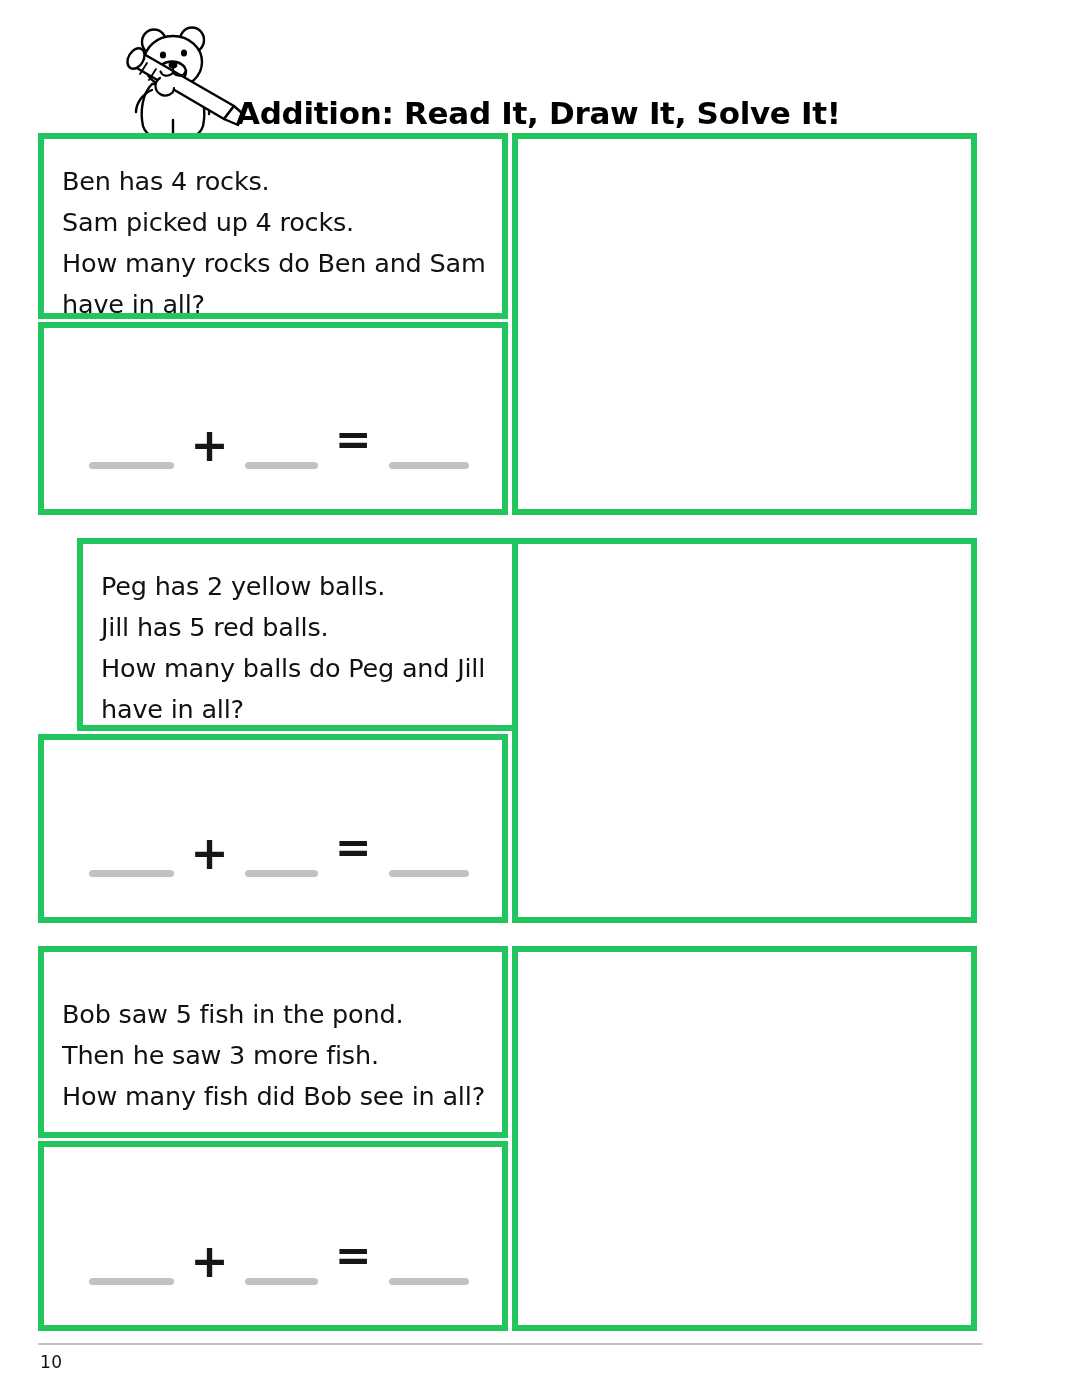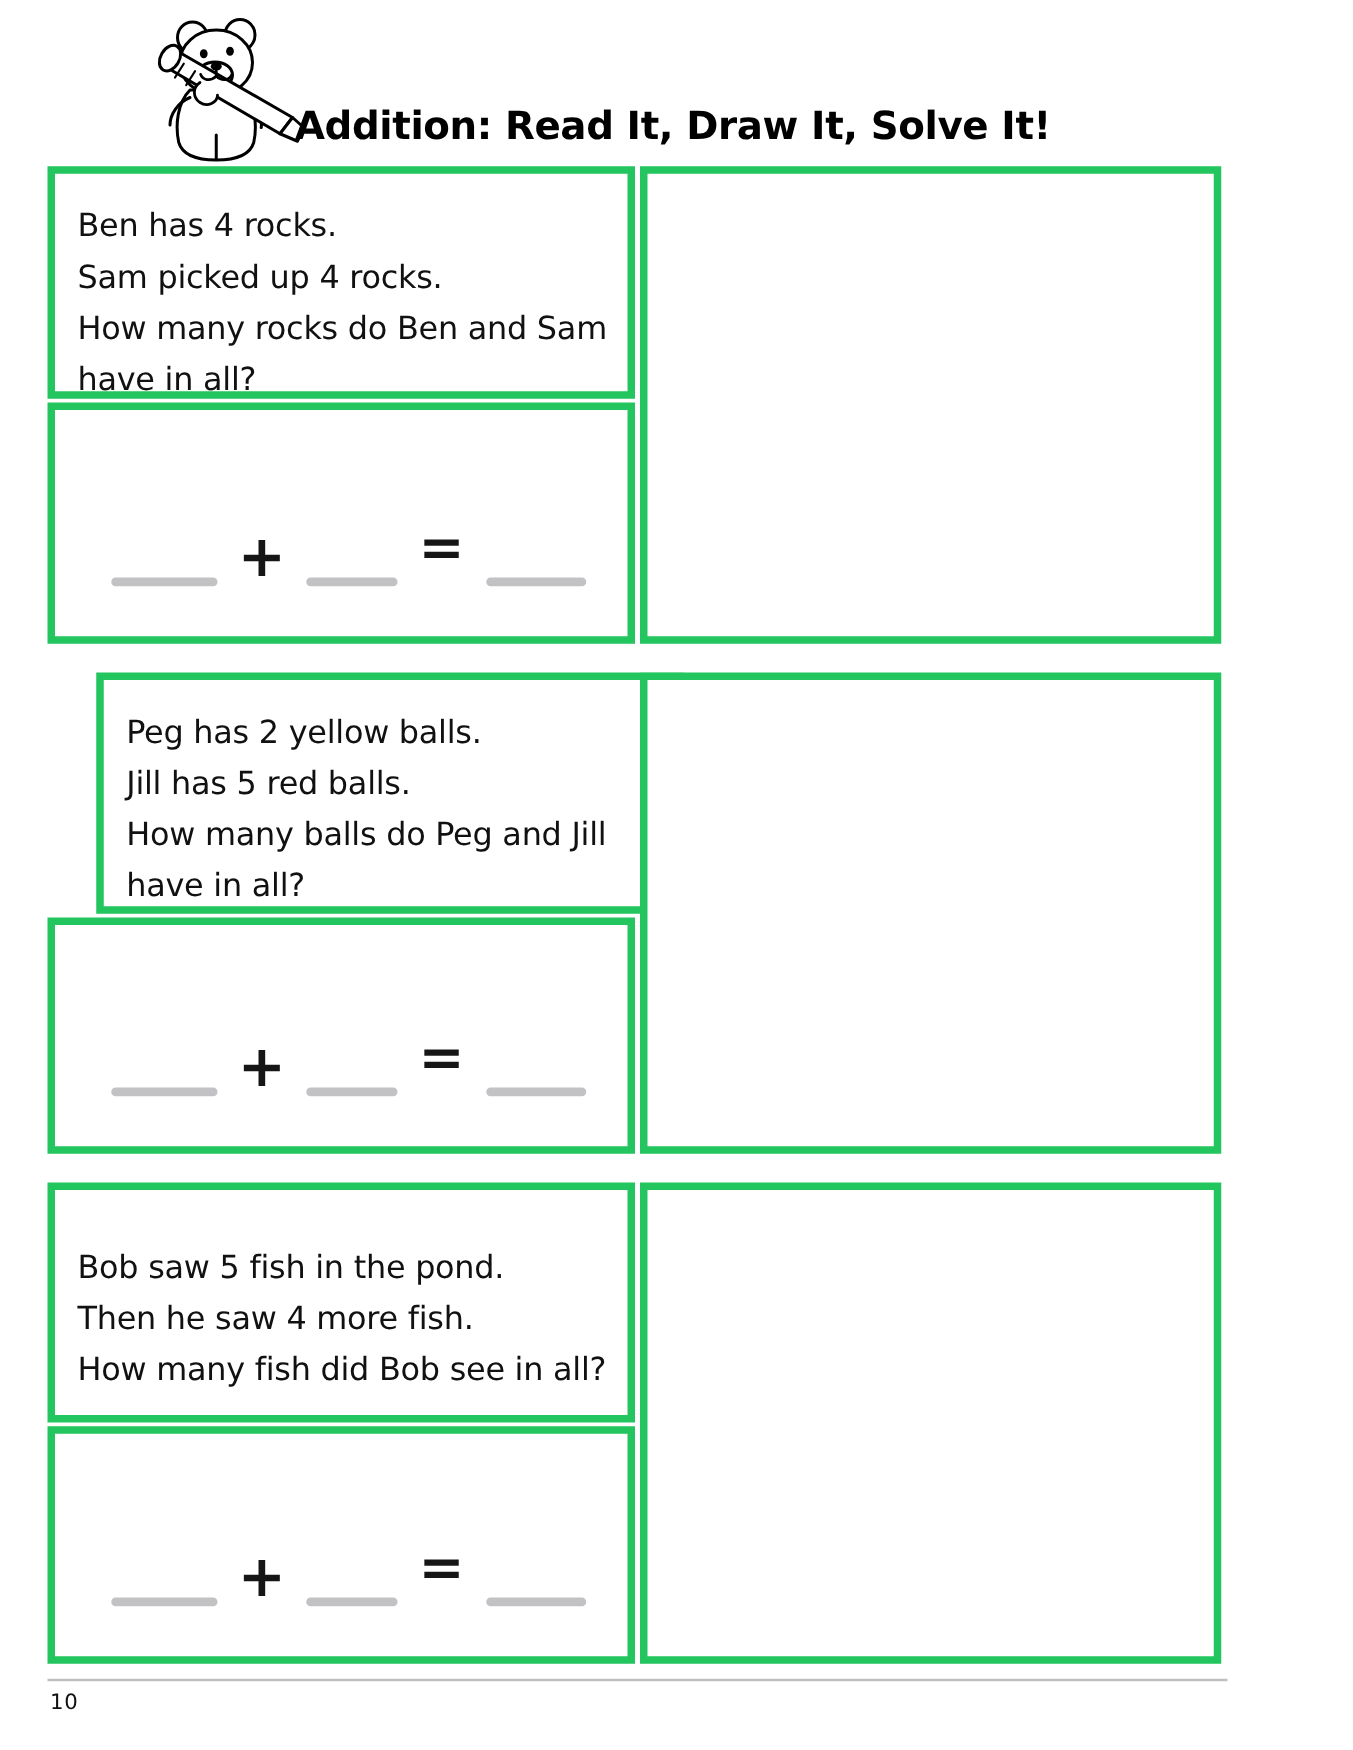--- a/index.html
+++ b/index.html
@@ -12,21 +12,21 @@
     height: 1400px;
     position: relative;
     font-family: "Liberation Sans", sans-serif;
     overflow: hidden;
   }
 
   
   .header {
     position: absolute;
     left: 0;
-    top: 0;
+    top: 12px;
     width: 916px;
     height: 130px;
   }
   .bear-icon {
     position: absolute;
     left: 112px;
     top: 8px;
     width: 132px;
     height: 122px;
   }
@@ -252,21 +252,21 @@
       </div>
     </div>
   </div>
   <div class="draw-box" style="height:385px;"></div>
 </div>
 
 <div class="problem" style="top:946px;height:385px;">
   <div class="problem-left">
     <div class="text-box" style="height:192px;">
       <p class="story-text" style="padding-top:42px;">Bob saw 5 fish in the pond.
-Then he saw 4 more fish.
+Then he saw 3 more fish.
 How many fish did Bob see in all?</p>
     </div>
     <div class="equation-box" style="top:195px;height:190px;">
       <div class="equation-row">
         <span class="blank blank-a"></span>
         <span class="op op-plus">+</span>
         <span class="blank blank-b"></span>
         <span class="op op-equals">=</span>
         <span class="blank blank-c"></span>
       </div>

